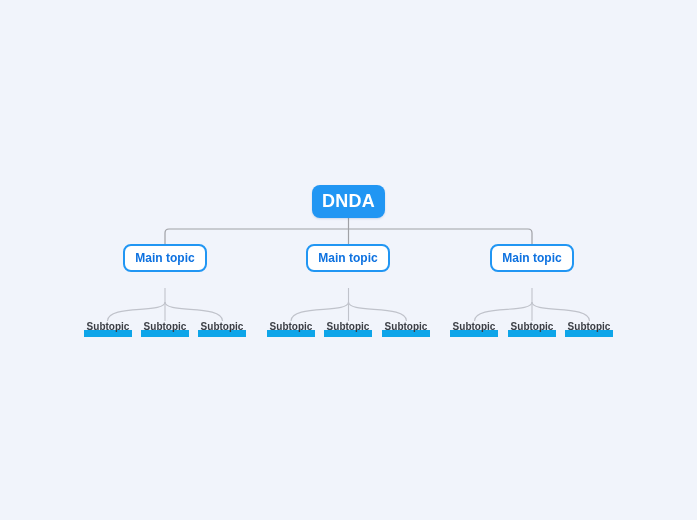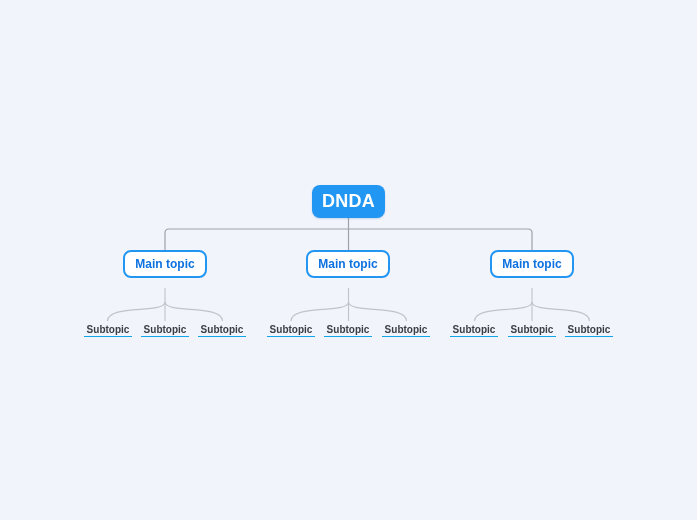--- a/index.html
+++ b/index.html
@@ -41,42 +41,42 @@
     height: 33px;
     background: #2196F3;
     border-radius: 8px;
     color: #FFFFFF;
     font-size: 18px;
     font-weight: bold;
     letter-spacing: 0.3px;
     box-shadow: 0 1px 2px rgba(30, 80, 160, 0.18);
   }
   .main-node {
-    top: 250px;
+    top: 244px;
     width: 84px;
     height: 28px;
     background: #FFFFFF;
     border: 2px solid #2196F3;
     border-radius: 8px;
     color: #0E72E0;
     font-size: 12px;
     font-weight: bold;
   }
   .main-node.m0 { left: 123px; }
   .main-node.m1 { left: 306px; }
   .main-node.m2 { left: 490px; }
   .sub-node {
     top: 324px;
     width: 48px;
     height: 13px;
     color: #3A3D44;
     font-size: 10px;
     font-weight: 600;
     padding-bottom: 2px;
-    border-bottom: 1px solid #0ea5e9;
+    border-bottom: 7px solid #0ea5e9;
     background: transparent;
   }
   .sub-node.s00 { left: 84px; }
   .sub-node.s01 { left: 141px; }
   .sub-node.s02 { left: 198px; }
   .sub-node.s10 { left: 267px; }
   .sub-node.s11 { left: 324px; }
   .sub-node.s12 { left: 382px; }
   .sub-node.s20 { left: 450px; }
   .sub-node.s21 { left: 508px; }

